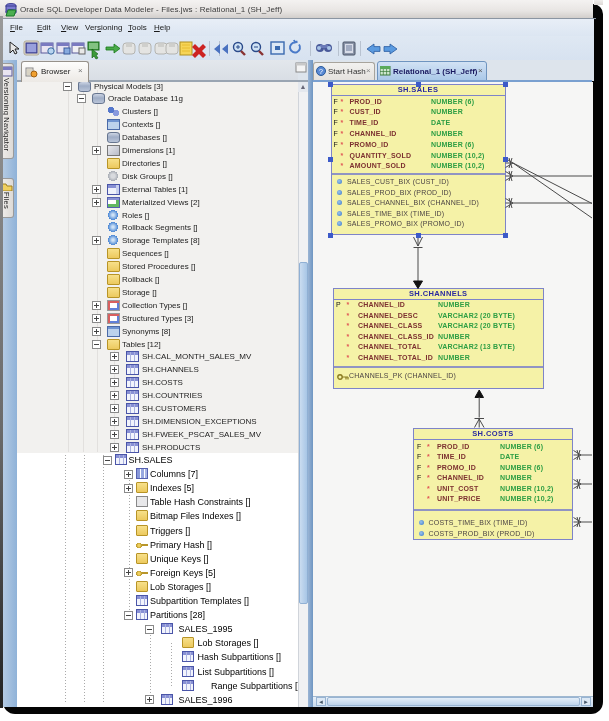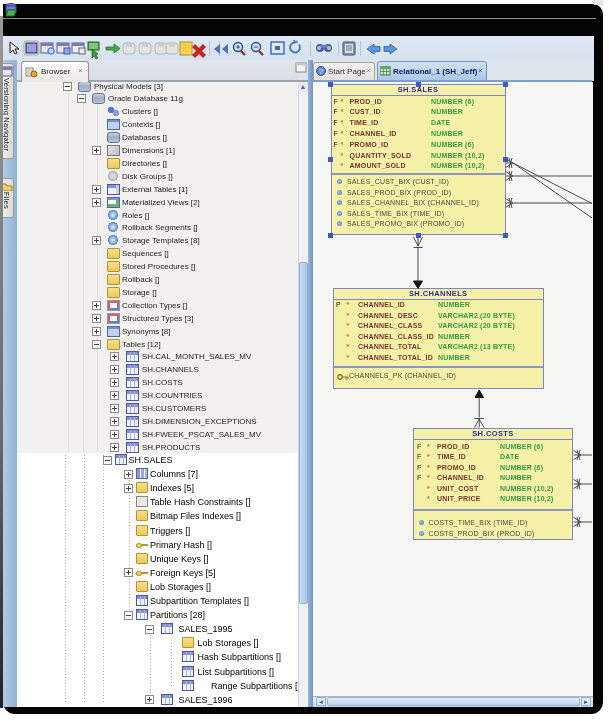--- a/index.html
+++ b/index.html
@@ -59,27 +59,38 @@
 .er .nm{position:absolute;color:#7c3030}
 .er .ty{position:absolute;color:#2d9e44}
 .esep{position:absolute;left:-1px;width:101%;height:2px;background:#7e84c8;opacity:.85}
 .ix{position:absolute;white-space:nowrap;font-size:7px;color:#4c4444;letter-spacing:.2px}
 .ix .bu{position:absolute;width:5px;height:5px;background:radial-gradient(circle at 2px 2px,#9cc4ec,#3a78c8);border-radius:50%}
 .hd{position:absolute;width:5px;height:5px;background:#3c5ac8;z-index:3}
 </style></head><body>
 <div id="root">
 
 <div id="frame"></div>
+<div id="title">
+      <div class="txt">Oracle SQL Developer Data Modeler - Files.jws : Relational_1 (SH_Jeff)</div>
+    </div>
 <div id="titleline"></div>
 <svg class="abs" style="left:4px;top:2px;z-index:4" width="14" height="15">
 <ellipse cx="7" cy="4" rx="5" ry="2.4" fill="#7a7ad0" stroke="#3a3a90" stroke-width="1"></ellipse>
 <rect x="2" y="4" width="10" height="6" fill="#7a7ad0" stroke="#3a3a90" stroke-width="1"></rect>
 <ellipse cx="7" cy="10" rx="5" ry="2.4" fill="#8a8ad8" stroke="#3a3a90" stroke-width="1"></ellipse>
 <path d="M4 8 L12 8 L10 14 L2 14 Z" fill="#4caf50" stroke="#1a7a2a" stroke-width="1"></path>
 </svg>
+<div id="menubar">
+<div class="mi" style="left:8px"><u>F</u>ile</div>
+<div class="mi" style="left:35px"><u>E</u>dit</div>
+<div class="mi" style="left:59px"><u>V</u>iew</div>
+<div class="mi" style="left:83px">Ver<u>s</u>ioning</div>
+<div class="mi" style="left:126px"><u>T</u>ools</div>
+<div class="mi" style="left:152px"><u>H</u>elp</div>
+</div>
 <div id="toolbar">
 <svg class="abs" style="left:0;top:0" width="592" height="24">
 <path d="M8 6 L8 17 L11 14 L13 18 L15 17 L13 13 L17 13 Z" fill="#e8e8e8" stroke="#222" stroke-width="1"></path>
 <g>
           <rect x="22" y="5" width="15" height="14" rx="2" fill="#e6e2da" stroke="#b0a890"></rect>
           <rect x="24" y="7" width="11" height="10" fill="#6a74c8" stroke="#3a3a80"></rect>
           <path d="M25 9 h9 M25 11 h9 M25 13 h9 M25 15 h9" stroke="#c8ccf0" stroke-width="1"></path>
         </g>
 <g>
           <rect x="39" y="7" width="12" height="10" fill="#e8e4f2" stroke="#5a5a9a"></rect>
@@ -396,21 +407,21 @@
 <div class="abs" style="left:298px;top:82px;width:10px;height:10px;background:#e4e8ee;font-size:7px;color:#667;text-align:center;line-height:9px">▲</div>
 <div class="abs" style="left:298.5px;top:262px;width:9px;height:342px;background:linear-gradient(90deg,#cadcf0,#a8c6e6);border:1px solid #90b0d4;border-radius:2px"></div>
 <div class="abs" style="left:308px;top:60px;width:5px;height:647px;background:linear-gradient(90deg,#9ab4d4,#6f96c2)"></div>
 <div class="abs" style="left:313px;top:82px;width:280px;height:614px;background:#f6f6f5"></div>
 <div class="abs" style="left:313px;top:60px;width:279px;height:22px;background:#dde4ec"></div>
 <div class="abs" style="left:313px;top:62px;width:62px;height:19px;background:linear-gradient(#f2f1ef,#e4e1dd);border:1px solid #a8a49c;border-bottom:none;border-radius:3px 3px 0 0"></div>
 <svg class="abs" style="left:316px;top:66px;z-index:2" width="10" height="10">
       <circle cx="5" cy="5" r="4.5" fill="#5a8ad4" stroke="#2a5a9a"></circle>
       <text x="5" y="7.6" font-size="7" fill="#fff" text-anchor="middle" font-family="Liberation Sans">?</text>
     </svg>
-<div class="abs" style="left:328px;top:67px;font-size:8px;color:#333;z-index:2">Start Page</div>
+<div class="abs" style="left:328px;top:67px;font-size:8px;color:#333;z-index:2">Start Hash</div>
 <div class="abs" style="left:366px;top:66px;font-size:8px;color:#888;z-index:2">×</div>
 <div class="abs" style="left:377px;top:61px;width:110px;height:20px;background:linear-gradient(#d2e2f4,#aac8e8);border:1px solid #6f94bf;border-radius:3px 3px 0 0"></div>
 <svg class="abs" style="left:380px;top:66px;z-index:2" width="11" height="10">
       <rect x="0" y="0" width="10" height="9" fill="#cfe8cf" stroke="#3a7a3a"></rect>
       <rect x="0" y="0" width="10" height="3" fill="#5aaa5a"></rect>
       <path d="M0 5.5 h10 M3.3 3 v6 M6.6 3 v6" stroke="#3a7a3a" stroke-width=".7"></path>
     </svg>
 <div class="abs" style="left:393px;top:66.5px;font-size:8px;font-weight:bold;color:#1a1a60;z-index:2">Relational_1 (SH_Jeff)</div>
 <div class="abs" style="left:478px;top:66px;font-size:8px;color:#555;z-index:2">×</div>
 <div class="abs" style="left:313px;top:80px;width:279px;height:1.5px;background:#7aa0d0"></div>

